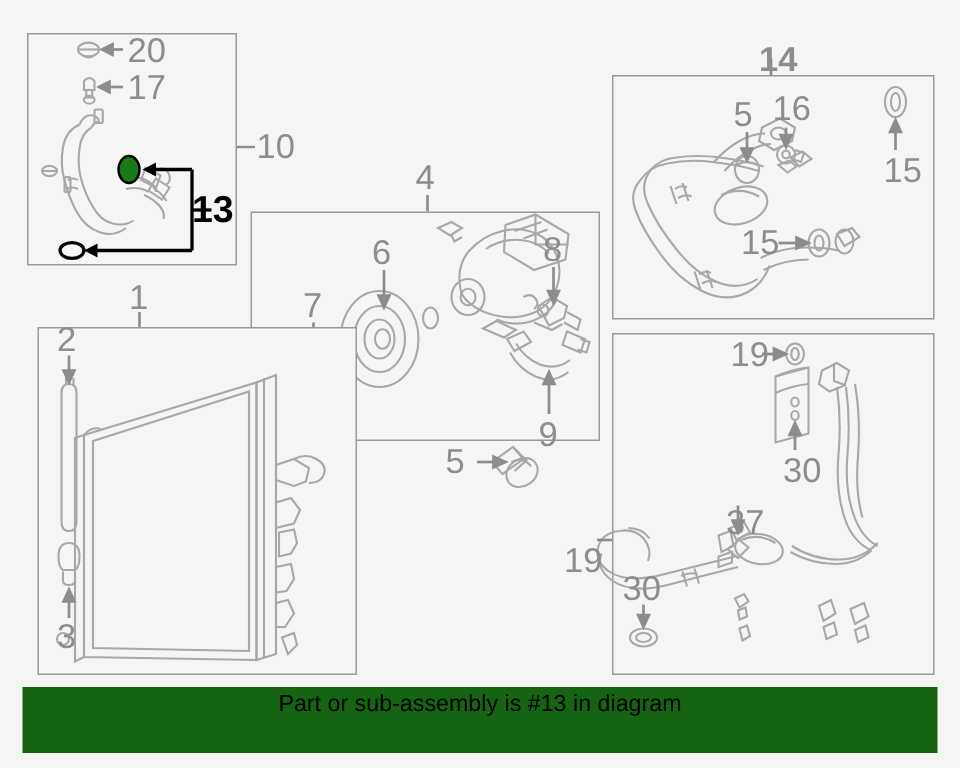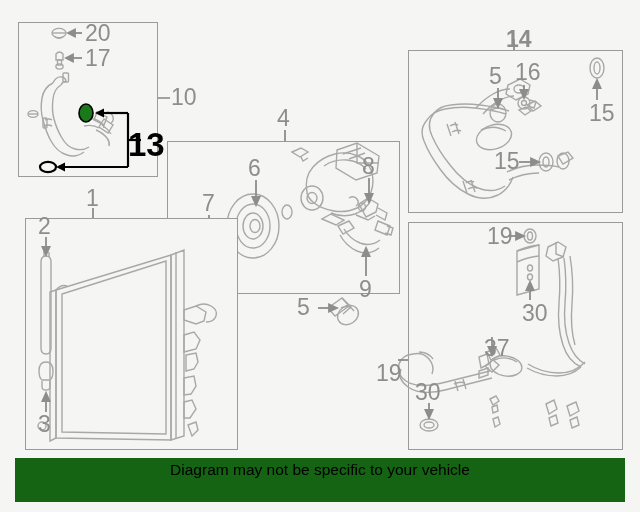--- a/index.html
+++ b/index.html
@@ -110,21 +110,21 @@
     </g>
     <g fill="#000">
       <path d="M95 113 l9 -4.6 l0 9.2 z"></path>
       <path d="M56 167 l9 -4.6 l0 9.2 z"></path>
     </g>
   </svg>
 
   <div class="cal" style="left:85px;top:22px;">20</div>
   <div class="cal" style="left:85px;top:47px;">17</div>
   <div class="cal" style="left:171px;top:86px;">10</div>
-  <div class="cal sel" style="left:128px;top:128px;font-size:33px;">13</div>
+  <div class="cal sel" style="left:128px;top:128px;font-size:25px;">13</div>
 
   <div class="panel" style="left:167px;top:141px;width:233px;height:153px;"></div>
 
   <svg width="640" height="512">
     <g fill="none" stroke="#a8a8a8" stroke-width="1.4">
 
       <path d="M292 152 l9 -4 l7 4 l-8 5 z"></path>
       <path d="M301 157 l2 4 l5 -3"></path>
 
       <path d="M307 193 q-3 -16 6 -26 q9 -10 22 -13 q12 -3 23 2 q9 4 13 14 q4 11 0 22 q-4 11 -14 16 q-11 5 -23 3 q-13 -2 -21 -9 q-5 -4 -6 -9 z"></path>
@@ -405,16 +405,16 @@
     </g>
   </svg>
 
   <div class="cal" style="left:376px;top:362px;">19</div>
   <div class="cal" style="left:487px;top:225px;">19</div>
   <div class="cal" style="left:522px;top:302px;">30</div>
   <div class="cal" style="left:484px;top:337px;">37</div>
   <div class="cal" style="left:415px;top:381px;">30</div>
 
   <div class="banner">
-    <div>Diagram may not be specific to your vehicle</div>
+    <div>Part or sub-assembly is #13 in diagram</div>
   </div>
 
 </div>
 
 </body></html>

